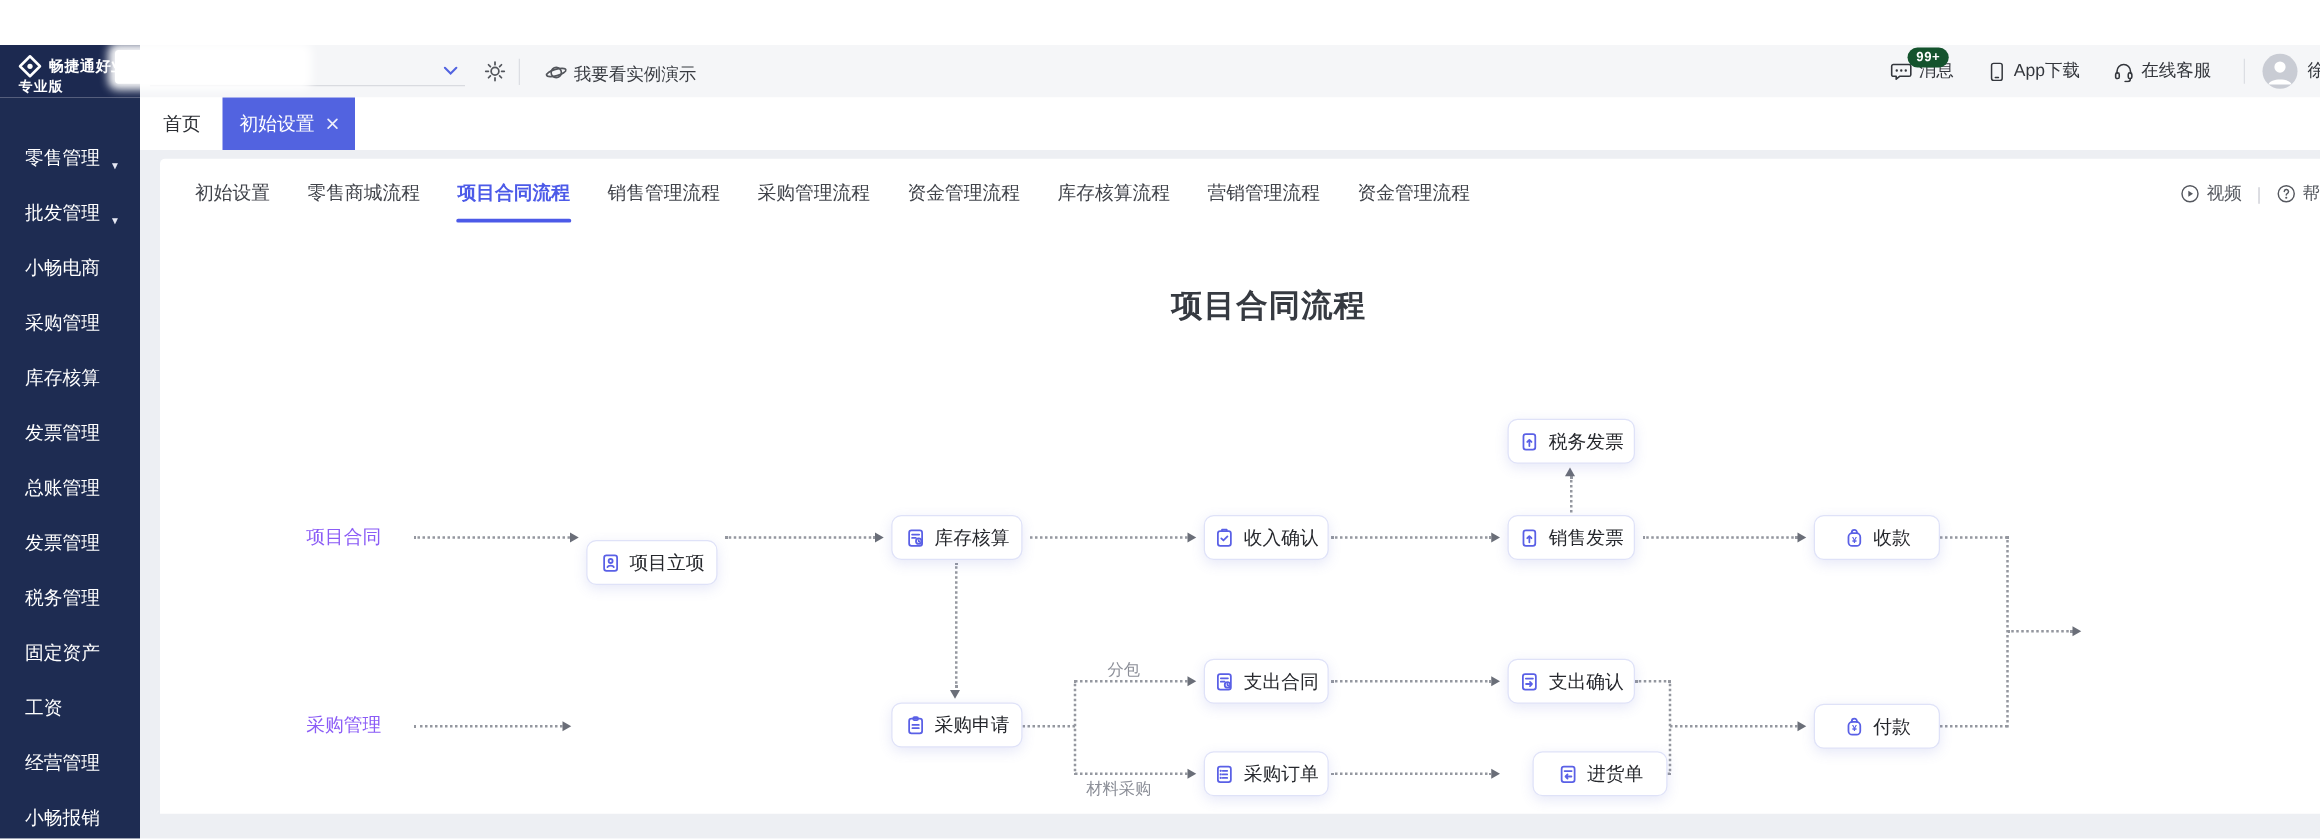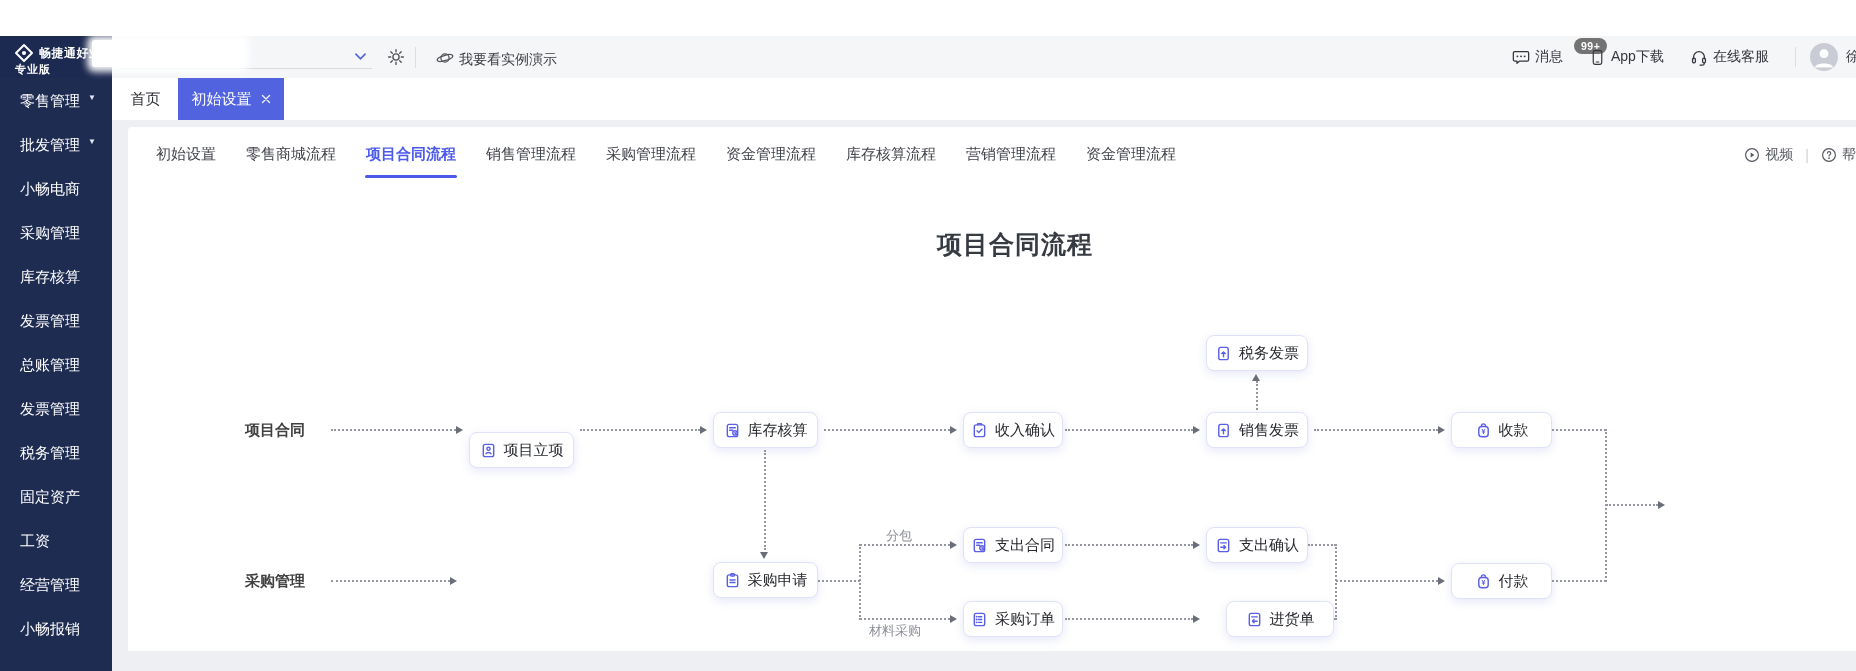--- a/index.html
+++ b/index.html
@@ -19,54 +19,54 @@
             border-radius:3px; box-shadow:0 0 7px 5px rgba(255,255,255,.95); z-index:5; }
   .acct-underline { position:absolute; left:120px; top:68px; width:252px; height:1px; background:#d9dbe0; }
   .tb-ico { position:absolute; color:#53565c; display:flex; align-items:center; }
   .chev { left:354px; top:51px; color:#5263e0; }
   .gear { left:387px; top:48px; }
   .tb-div { position:absolute; left:415px; top:47px; width:1px; height:21px; background:#dcdee3; }
   .planet { left:436px; top:49px; }
   .demo-link { position:absolute; left:459px; top:51px; font-size:14px; color:#393c42; cursor:pointer; }
   .hright { position:absolute; left:1512px; top:36px; height:42px; display:flex; align-items:center; color:#33363c; font-size:14px; }
   .hitem { display:flex; align-items:center; gap:5px; margin-right:26px; position:relative; cursor:pointer; white-space:nowrap; }
-  .badge { position:absolute; top:-10px; left:14px; background:#737373; color:#fff; font-size:10.5px; font-weight:700;
-           padding:2px 7px; border-radius:999px; letter-spacing:.5px;margin-left:48px; }
+  .badge { position:absolute; top:-10px; left:14px; background:#14532d; color:#fff; font-size:10.5px; font-weight:700;
+           padding:2px 7px; border-radius:999px; letter-spacing:.5px; }
   .hdiv { width:1px; height:20px; background:#dcdee3; margin-right:14px; }
   .avatar { width:28px; height:28px; border-radius:50%; background:#c9ccd4; overflow:hidden; flex:0 0 auto; margin-right:8px; }
   .uname { font-size:14px; color:#33363c; white-space:nowrap; }
   
   .tabstrip { position:absolute; left:112px; top:78px; right:0; height:42px; background:#fff; display:flex; align-items:stretch; z-index:2; }
   .wtab-home { margin-left:6px; width:55px; display:flex; align-items:center; justify-content:center;
                font-size:15px; color:#2b2e33; cursor:pointer; }
   .wtab-active { margin-left:5px; width:106px; background:#5263e0; color:#fff; display:flex; align-items:center;
                  justify-content:center; gap:9px; font-size:15px; cursor:pointer; }
   .wtab-close { display:flex; align-items:center; opacity:.9; cursor:pointer; }
   
   .sidebar { position:absolute; left:0; top:78px; width:112px; bottom:0; background:#1e2c52; z-index:3; padding-top:14px; }
-  .side-item { height:44px; display:flex; align-items:flex-start; padding-left:20px; color:#fff; font-size:15px;
+  .side-item { height:44px; display:flex; align-items:flex-end; padding-left:20px; color:#fff; font-size:15px;
                cursor:pointer; white-space:nowrap; }
   .side-caret { font-size:8px; margin-left:8px; color:#e6e9f4; transform:translateY(1px); }
   
   .main-bg { position:absolute; left:112px; top:120px; right:0; bottom:0; background:#edeff3; }
   .card { position:absolute; left:16px; top:7px; right:0; bottom:20px; background:#fff; border-radius:4px 0 0 0; }
   .subnav { position:relative; height:55px; display:flex; align-items:center; padding-left:28px; gap:30px; }
   .subnav-tab { font-size:15px; color:#40434a; cursor:pointer; position:relative; height:55px;
                 display:flex; align-items:center; white-space:nowrap; }
   .subnav-tab.active { color:#4c5ae8; font-weight:600; }
   .subnav-tab.active::after { content:""; position:absolute; left:50%; transform:translateX(-50%);
                 bottom:4px; width:92px; height:3px; border-radius:2px; background:#4c5ae8; }
   .subnav-right { position:absolute; right:-14px; top:0; height:55px; display:flex; align-items:center;
                   gap:6px; color:#55585f; font-size:14px; }
   .subnav-right .sep { color:#d0d2d8; margin:0 6px; }
   .sn-link { display:flex; align-items:center; gap:5px; cursor:pointer; white-space:nowrap; }
   
   .flow-title { position:absolute; left:930px; top:228px; width:170px; text-align:center;
                 font-size:25px; font-weight:600; color:#363a41; letter-spacing:1px; }
-  .rowlabel { position:absolute; font-size:15px; font-weight:700; color:#404040; line-height:18px; }
+  .rowlabel { position:absolute; font-size:15px; font-weight:400; color:#8b5cf6; line-height:18px; }
   .node { position:absolute; height:36px; background:#fff; border:1px solid #dfe2f8; border-radius:8px;
           box-shadow:0 3px 10px rgba(99,110,212,.16); display:flex; align-items:center; justify-content:center;
           gap:7px; font-size:15px; color:#26282d; cursor:pointer; white-space:nowrap; z-index:2; }
   .nicon { display:flex; align-items:center; }
   .hline { position:absolute; height:0; border-top:2px dotted #94979f; }
   .vline { position:absolute; width:0; border-left:2px dotted #94979f; }
   .tri-r { position:absolute; width:0; height:0; border-top:4px solid transparent; border-bottom:4px solid transparent; border-left:7px solid #6a6e78; }
   .tri-u { position:absolute; width:0; height:0; border-left:4px solid transparent; border-right:4px solid transparent; border-bottom:7px solid #6a6e78; }
   .tri-d { position:absolute; width:0; height:0; border-left:4px solid transparent; border-right:4px solid transparent; border-top:7px solid #6a6e78; }
   .edgelabel { position:absolute; font-size:13px; color:#8b8e97; white-space:nowrap; }

